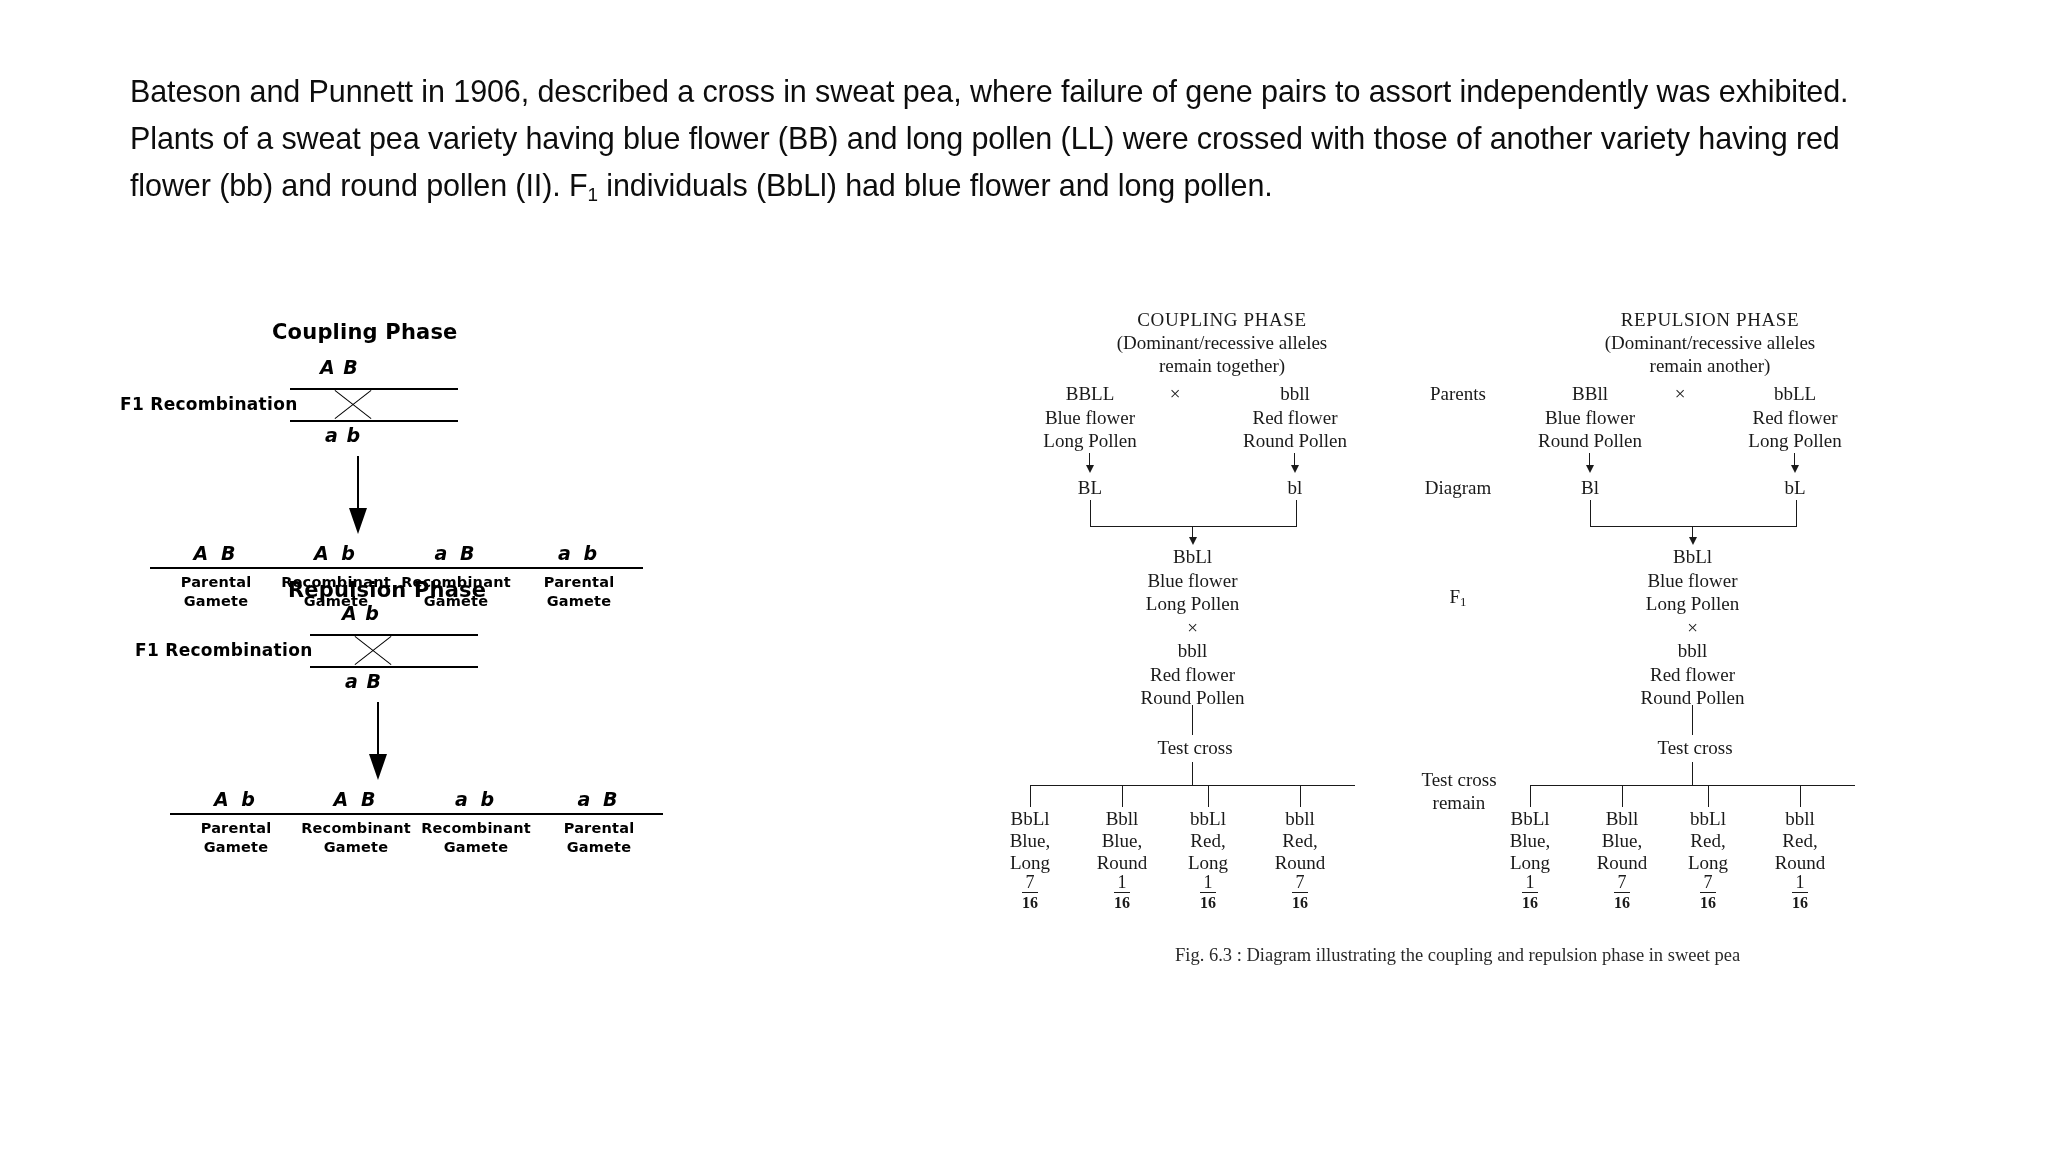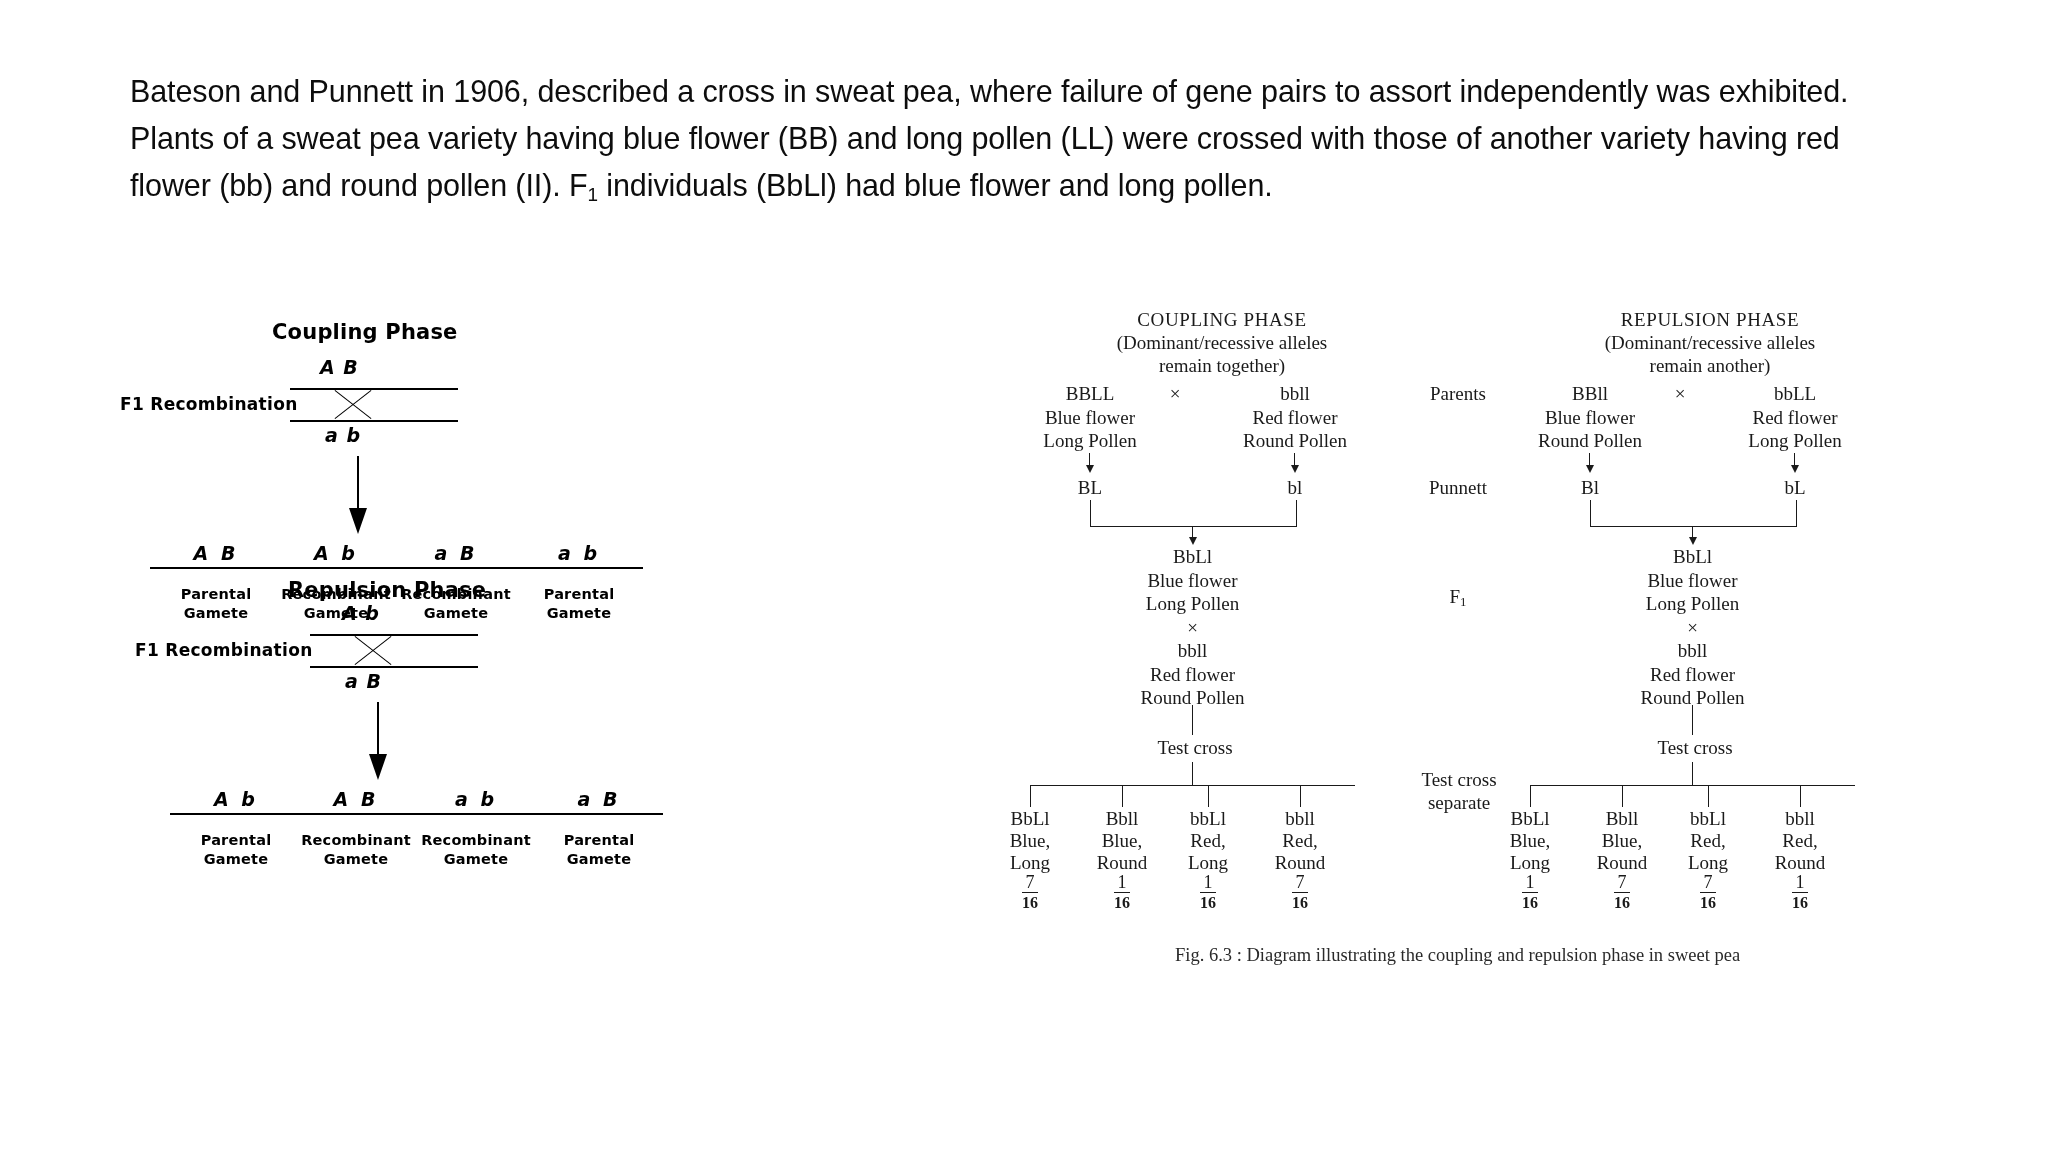--- a/index.html
+++ b/index.html
@@ -119,21 +119,21 @@
   }
   .gam-rule {
     border-top: 2px solid #000;
     width: 100%;
     height: 0;
   }
   .gam-name {
     font-weight: bold;
     font-size: 14.5px;
     line-height: 19px;
-    padding-top: 16px;
+    padding-top: 4px;
     white-space: nowrap;
     letter-spacing: .2px;
   }
 
   
   .rightfig {
     position: absolute;
     left: 1000px;
     top: 300px;
     width: 960px;
@@ -314,25 +314,25 @@
     <div>remain together)</div>
   </div>
 
   <div class="rf-title" style="left:540px; top:8px; width:340px;">
     <div class="cap">REPULSION PHASE</div>
     <div>(Dominant/recessive alleles</div>
     <div>remain another)</div>
   </div>
 
   <div class="rf-mid" style="left:398px; top:82px; width:120px;">Parents</div>
-  <div class="rf-mid" style="left:398px; top:176px; width:120px;">Punnett</div>
+  <div class="rf-mid" style="left:398px; top:176px; width:120px;">Diagram</div>
   <div class="rf-mid" style="left:398px; top:285px; width:120px;"><span>F</span><sub>1</sub></div>
   <div class="rf-mid" style="left:384px; top:468px; width:150px;">
     <div>Test cross</div>
-    <div>separate</div>
+    <div>remain</div>
   </div>
 
   <div class="rf-txt" style="left:-10px; top:82px; width:200px;">
     <div>BBLL</div>
     <div>Blue flower</div>
     <div>Long Pollen</div>
   </div>
   <div class="rf-txt" style="left:155px; top:82px; width:40px;">×</div>
   <div class="rf-txt" style="left:200px; top:82px; width:190px;">
     <div>bbll</div>

